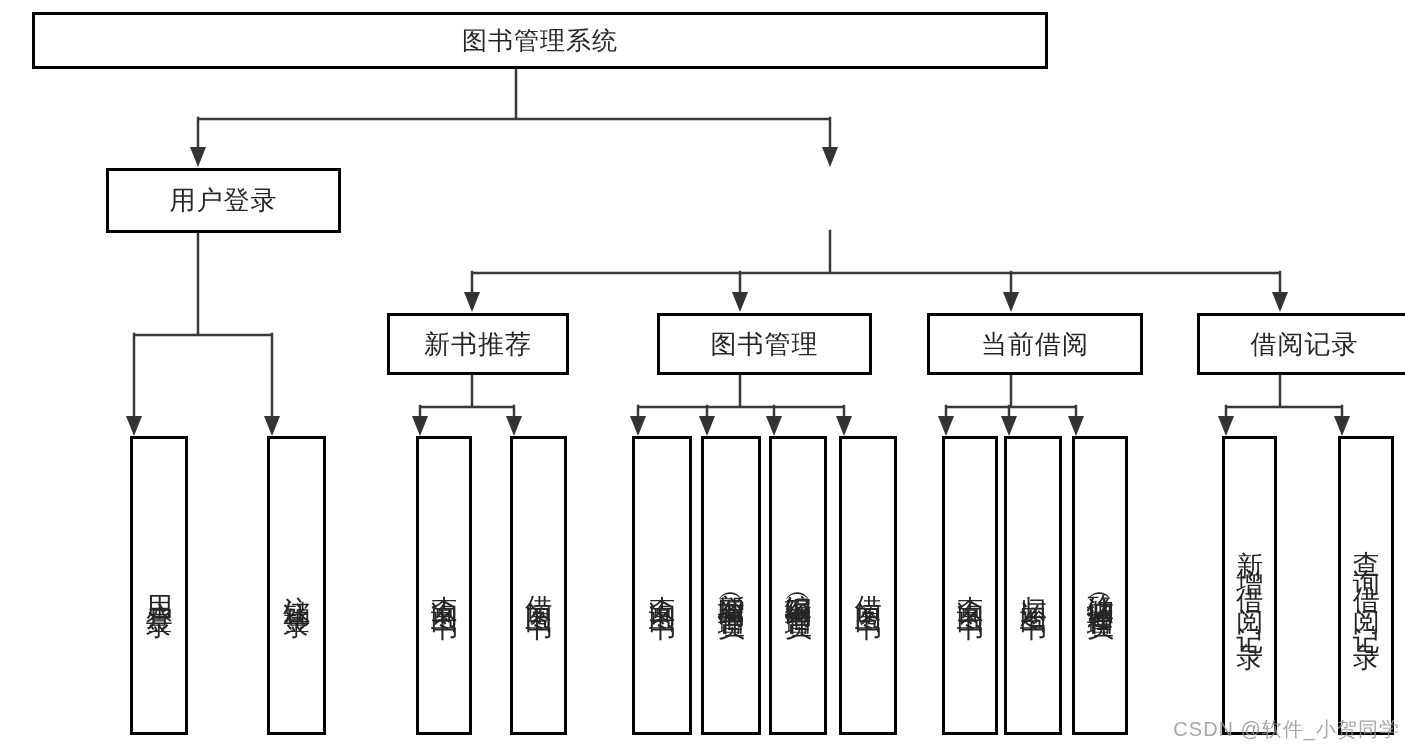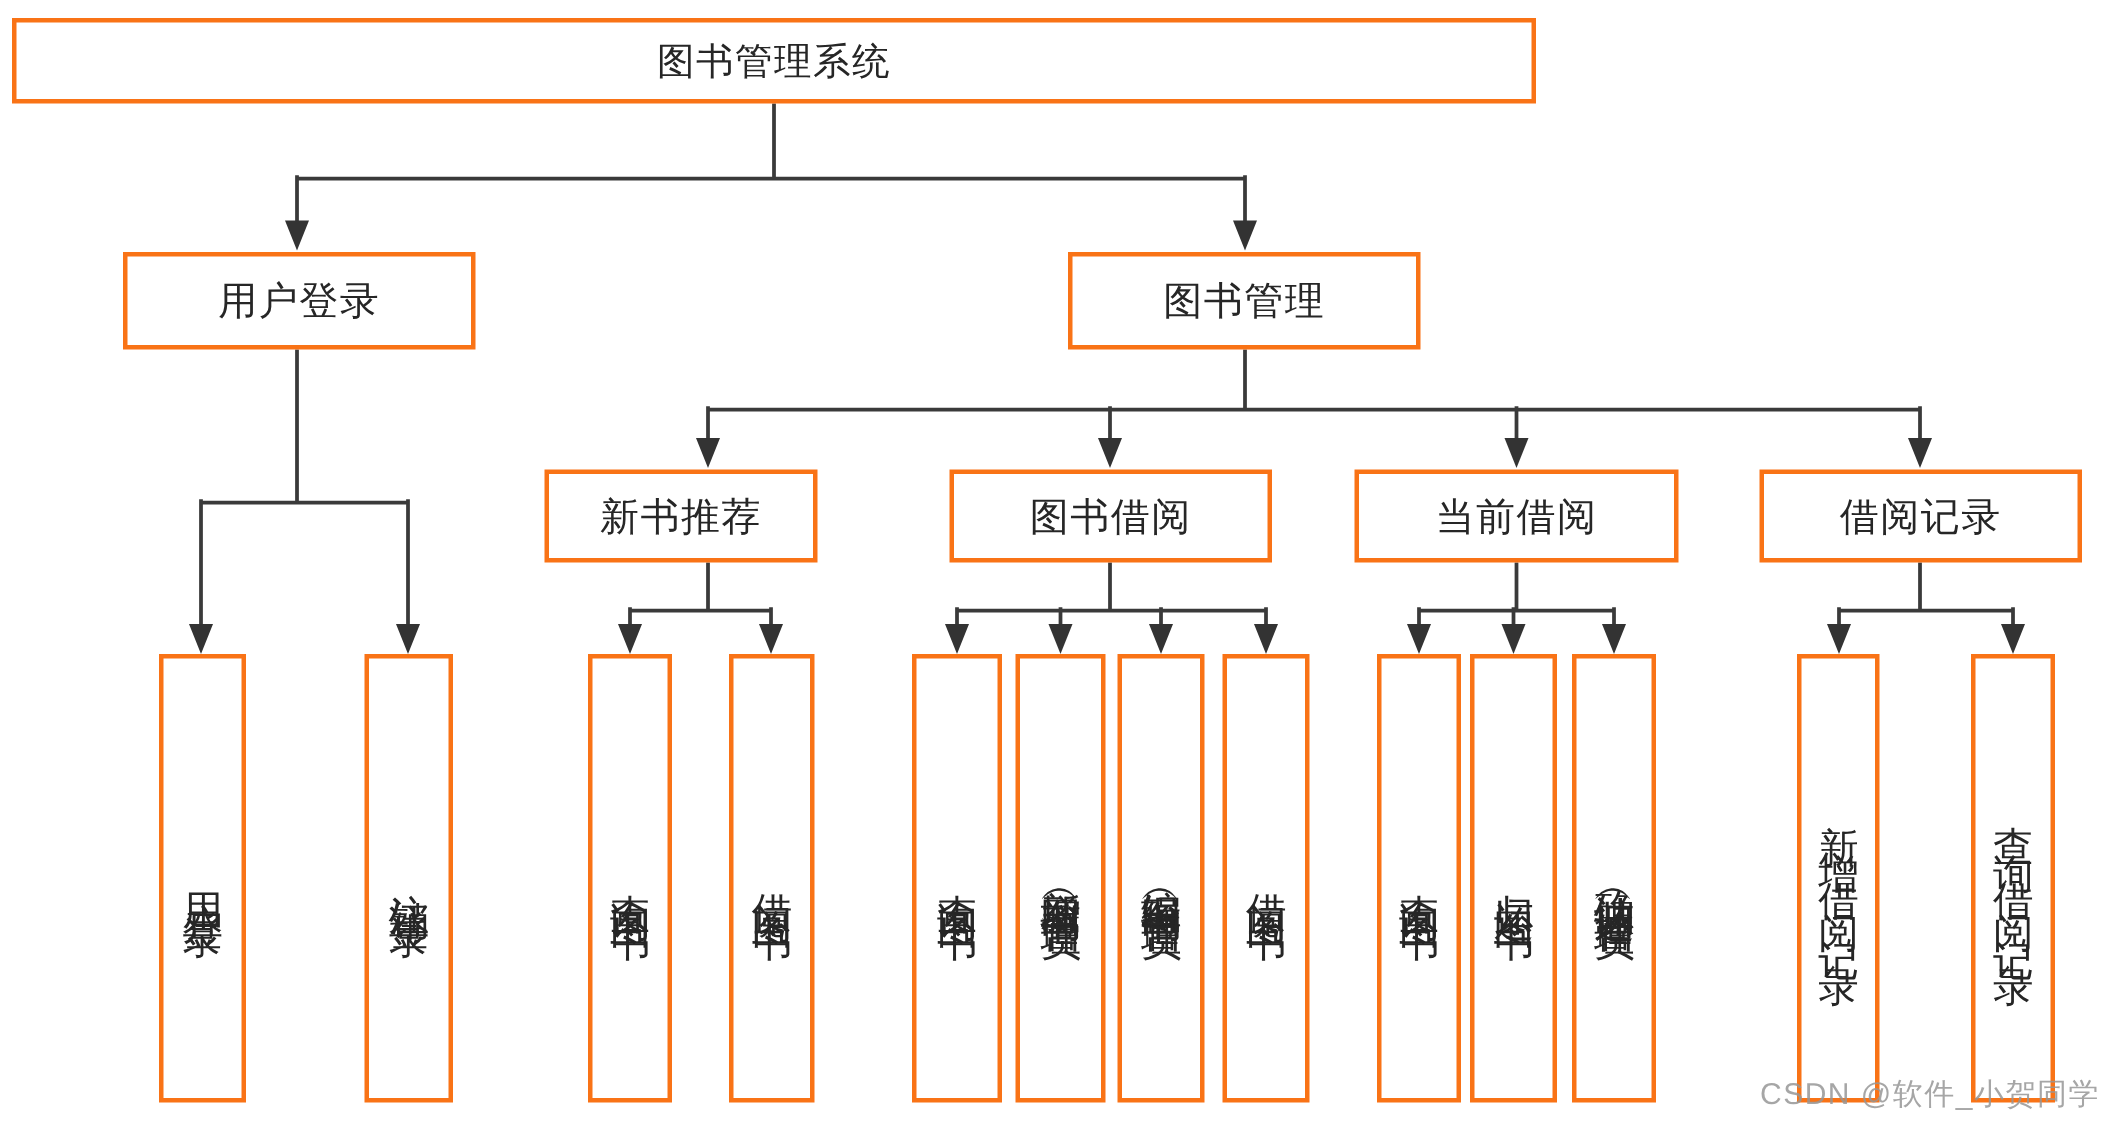--- a/index.html
+++ b/index.html
@@ -1,22 +1,22 @@
 <!DOCTYPE html>
 <html><head>
 <meta charset="utf-8">
 <style>
   html, body { margin: 0; padding: 0; background: #ffffff; }
   body { width: 1405px; height: 747px; position: relative; overflow: hidden;
          font-family: "Liberation Sans", sans-serif; }
   .canvas { position: absolute; left: 0; top: 0; width: 1405px; height: 747px; background: #ffffff; }
   svg.connectors { position: absolute; left: 0; top: 0; z-index: 1; }
   .box { position: absolute; box-sizing: border-box; background: #ffffff;
-         border: 3px solid #f97316; color: #262626; display: flex;
-         align-items: center; justify-content: center; z-index: 2; }
+         border: 3px solid #000000; color: #262626; display: flex;
+         align-items: center; justify-content: center; z-index: 2; margin-left: 24px; }
   .h-label { font-size: 26px; letter-spacing: 1px; white-space: nowrap; }
   .root-label { font-size: 25px; letter-spacing: 1px; white-space: nowrap; }
   .leaf span { writing-mode: vertical-rl; text-orientation: mixed;
                font-size: 27px; line-height: 1.05; letter-spacing: 6px; }
   .leaf.tight span { letter-spacing: 3px; }
   .leaf.spread span { letter-spacing: 19px; }
   .watermark { position: absolute; right: 5px; top: 716px; z-index: 5;
                font-size: 20px; color: rgba(150,150,150,0.85);
                letter-spacing: 1px; white-space: nowrap; margin-left: 40px; }
 </style>
@@ -54,24 +54,23 @@
       <polygon points="1001,416 1017,416 1009,436"></polygon>
       <polygon points="1068,416 1084,416 1076,436"></polygon>
       <polygon points="1218,416 1234,416 1226,436"></polygon>
       <polygon points="1334,416 1350,416 1342,436"></polygon>
     </g>
   </svg>
 
   <div class="box root-label" style="left:8px; top:12px; width:1016px; height:57px;">图书管理系统</div>
 
   <div class="box h-label" style="left:82px; top:168px; width:235px; height:65px;">用户登录</div>
-  <div class="box h-label" style="left:712px; top:168px; width:235px; height:65px;">图书管理</div>
 
   <div class="box h-label" style="left:363px; top:313px; width:182px; height:62px;">新书推荐</div>
-  <div class="box h-label" style="left:633px; top:313px; width:215px; height:62px;">图书借阅</div>
+  <div class="box h-label" style="left:633px; top:313px; width:215px; height:62px;">图书管理</div>
   <div class="box h-label" style="left:1173px; top:313px; width:215px; height:62px;">借阅记录</div>
   <div class="box h-label" style="left:903px; top:313px; width:216px; height:62px;">当前借阅</div>
 
   <div class="box leaf" style="left:106px; top:436px; width:58px; height:299px;">
     <span>用户登录</span>
   </div>
   <div class="box leaf" style="left:243px; top:436px; width:59px; height:299px;">
     <span>注销登录</span>
   </div>
 

